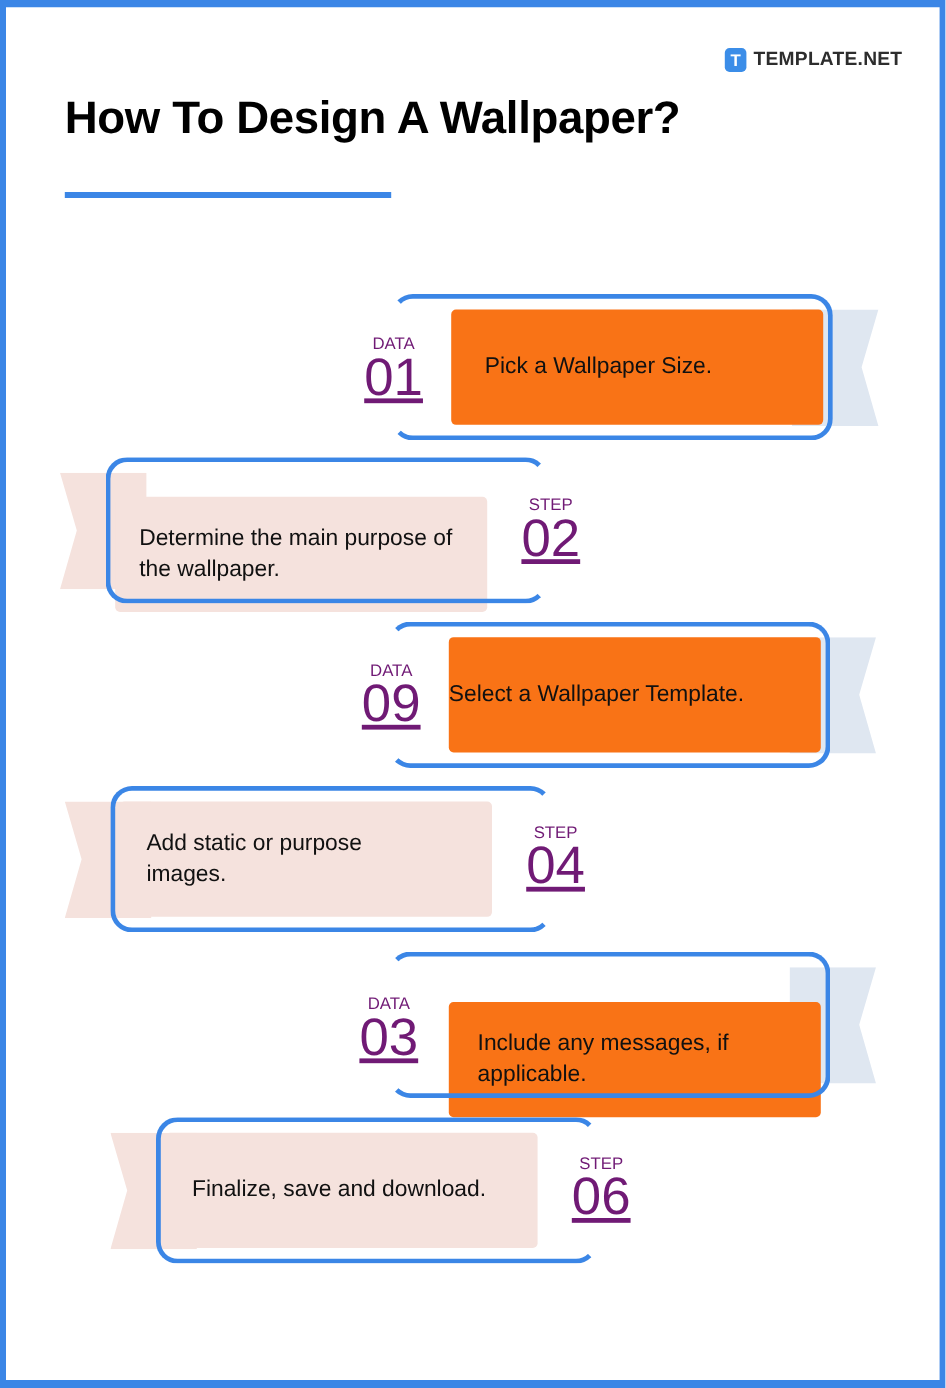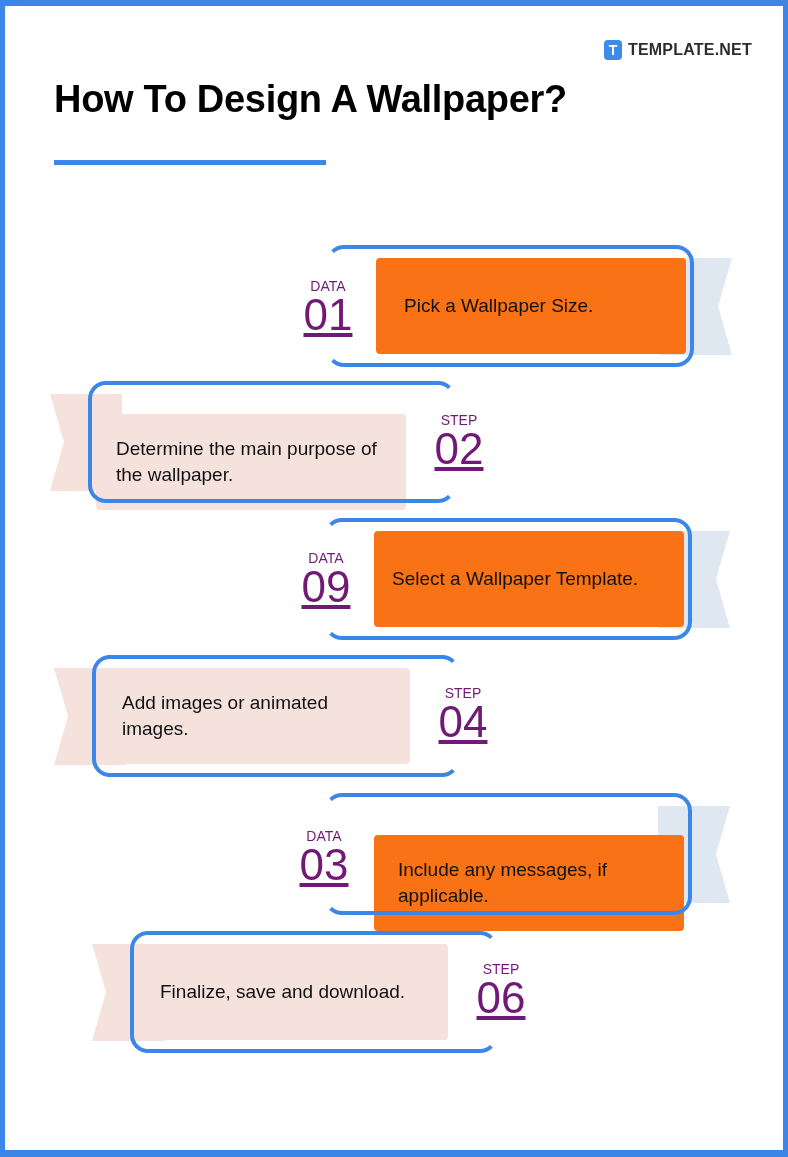--- a/index.html
+++ b/index.html
@@ -56,33 +56,33 @@
   <div class="num-wrap" style="left:428px;top:413px;width:62px;">
     <div class="num-label">STEP</div>
     <div class="num">02</div>
   </div>
 </div>
 
 <div>
   <svg class="ribbon" style="left:658px;top:531px" width="74" height="97">
       <polygon points="0,0 72,0 58,48 72,97 0,97" fill="#dfe7f1"></polygon>
     </svg>
-  <div class="panel blue" style="left:374px;top:531px;width:310px;height:96px;padding-left:18px;">Select a Wallpaper Template.</div>
+  <div class="panel blue" style="left:374px;top:531px;width:310px;height:96px;padding-left:0;">Select a Wallpaper Template.</div>
   <div class="bracket open-left" style="left:324px;top:518px;width:368px;height:122px;"></div>
   <div class="num-wrap" style="left:296px;top:551px;width:60px;">
     <div class="num-label">DATA</div>
     <div class="num">09</div>
   </div>
 </div>
 
 <div>
   <svg class="ribbon" style="left:54px;top:668px" width="74" height="97">
       <polygon points="0,0 72,0 72,97 0,97 14,48" fill="#f5e2dd"></polygon>
     </svg>
-  <div class="panel pink" style="left:100px;top:668px;width:310px;height:96px;padding-left:22px;padding-right:70px;">Add images or animated images.</div>
+  <div class="panel pink" style="left:100px;top:668px;width:310px;height:96px;padding-left:22px;padding-right:70px;">Add static or purpose images.</div>
   <div class="bracket open-right" style="left:92px;top:655px;width:368px;height:122px;"></div>
   <div class="num-wrap" style="left:432px;top:686px;width:62px;">
     <div class="num-label">STEP</div>
     <div class="num">04</div>
   </div>
 </div>
 
 <div>
   <svg class="ribbon" style="left:658px;top:806px" width="74" height="97">
       <polygon points="0,0 72,0 58,48 72,97 0,97" fill="#dfe7f1"></polygon>

